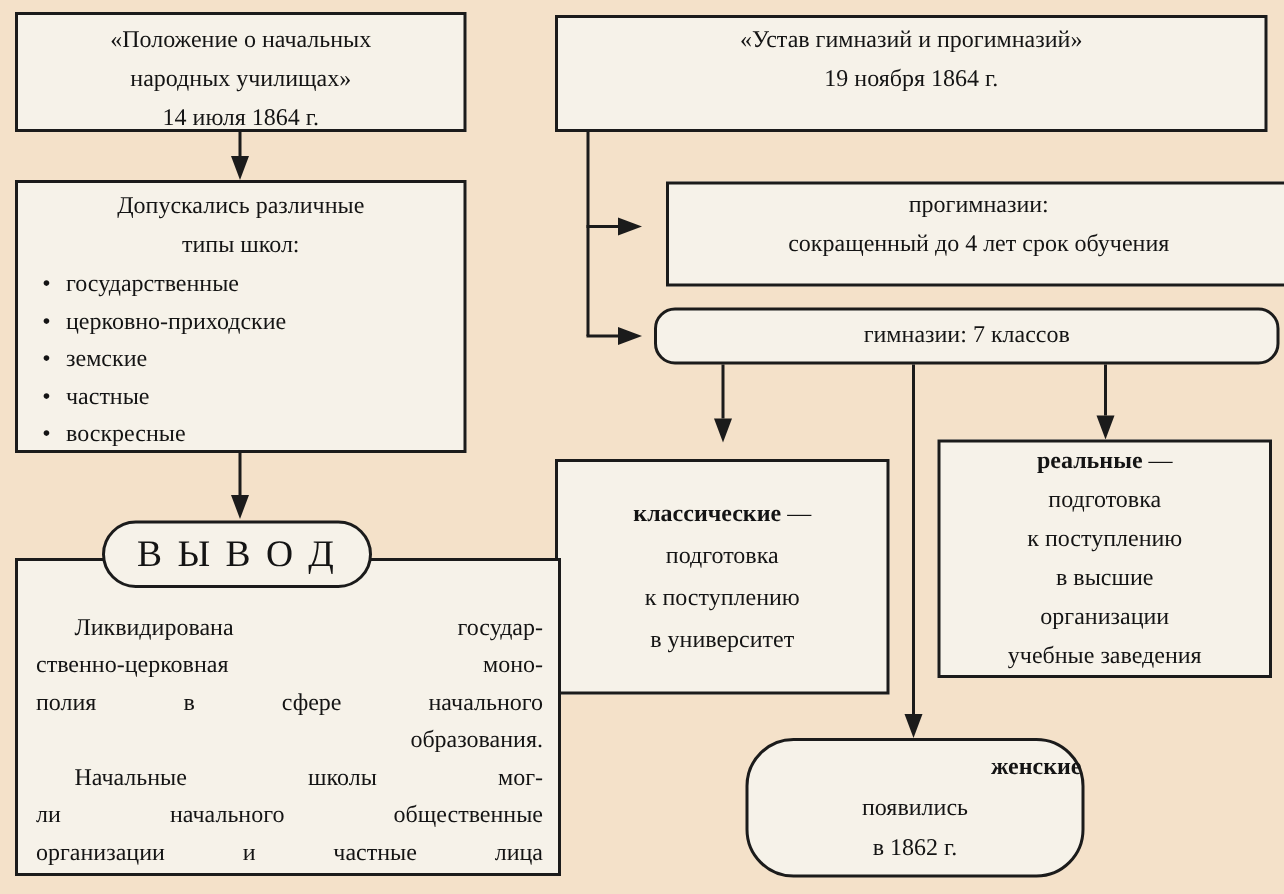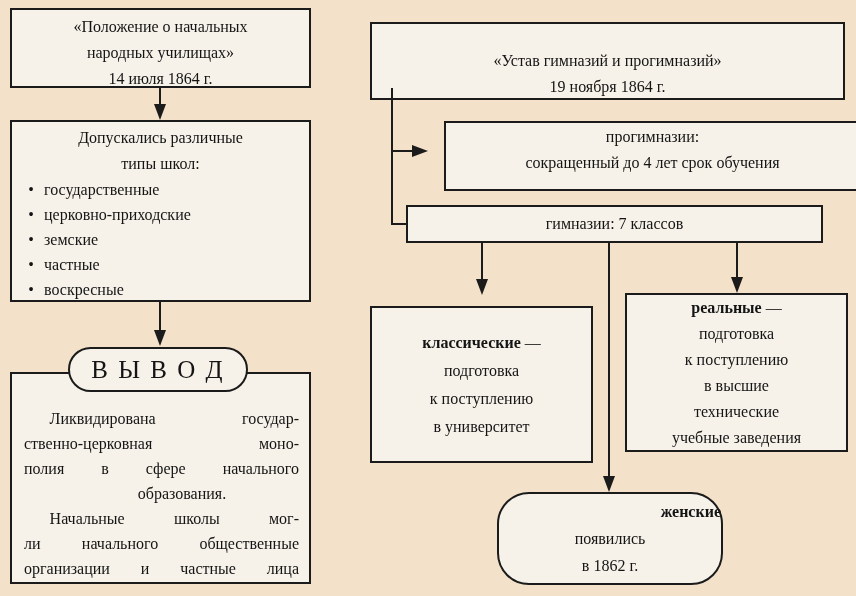--- a/index.html
+++ b/index.html
@@ -46,30 +46,30 @@
   .brow{display:flex;line-height:25px;}
   .bdot{width:26px;text-align:center;flex:0 0 26px;}
   .pill{
     position:absolute;left:68px;top:347px;width:180px;height:45px;
     background:var(--fill);border:2px solid var(--ink);border-radius:23px;
     box-sizing:border-box;z-index:2;
     display:flex;align-items:center;justify-content:center;
     font-size:25px;letter-spacing:2px;
   }
   .conclusion-box{
-    left:10px;top:372px;width:301px;height:212px;
+    left:10px;top:372px;width:364px;height:212px;
     padding:32px 10px 0 12px;line-height:25px;z-index:1;
   }
   .cl{text-align:justify;text-align-last:justify;}
-  .cl-plain{text-align:center;margin-left:41px;}
+  .cl-plain{text-align:right;margin-left:41px;}
   .ind{text-indent:1.6em;}
   
-  .statute-box{left:370px;top:22px;width:475px;height:78px;padding-top:24px;}
+  .statute-box{left:370px;top:10px;width:475px;height:78px;padding-top:2px;}
   .progym-box{left:444px;top:121px;width:417px;height:70px;padding-top:1px;}
-  .gym-box{left:406px;top:205px;width:417px;height:38px;}
+  .gym-box{left:436px;top:205px;width:417px;height:38px;border-radius:14px;}
   .classical-box{left:370px;top:306px;width:223px;height:157px;line-height:28px;}
   .real-box{left:625px;top:293px;width:223px;height:159px;line-height:26px;}
   .female-box{left:497px;top:492px;width:226px;height:93px;line-height:27px;border-radius:32px;}
 </style>
 </head>
 <body>
 
 <div class="stage">
 
   <div class="box law-box center">
@@ -163,21 +163,21 @@
     <div>в университет</div>
   </div>
 
   <div class="box real-box center vcenter">
     <div>
       <span class="b">реальные</span><span> —</span>
     </div>
     <div>подготовка</div>
     <div>к поступлению</div>
     <div>в высшие</div>
-    <div>технические</div>
+    <div>организации</div>
     <div>учебные заведения</div>
   </div>
 
   <div class="box female-box center vcenter">
     <div class="b">женские</div>
     <div>появились</div>
     <div>в 1862 г.</div>
   </div>
 
 </div>

